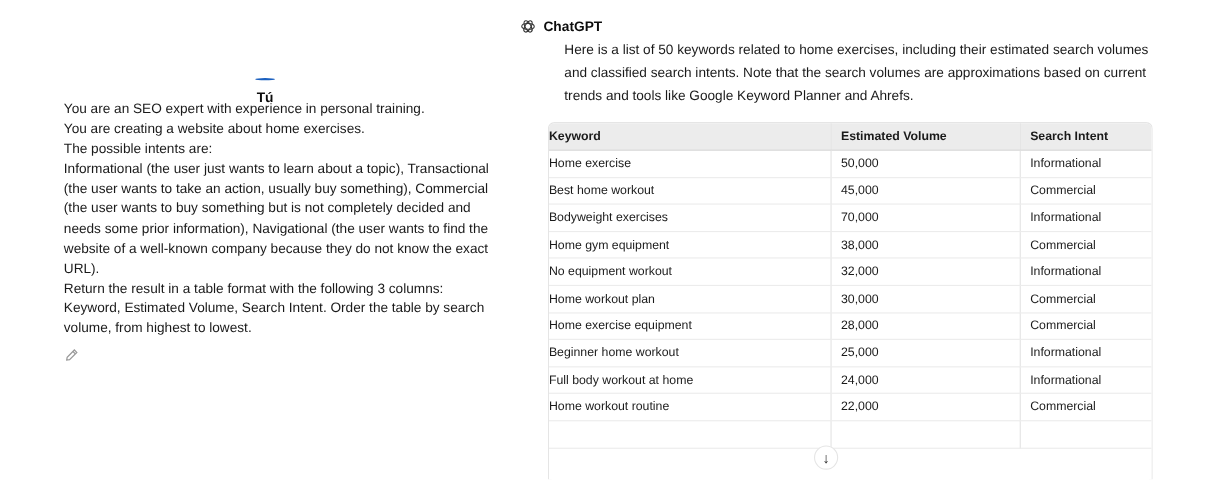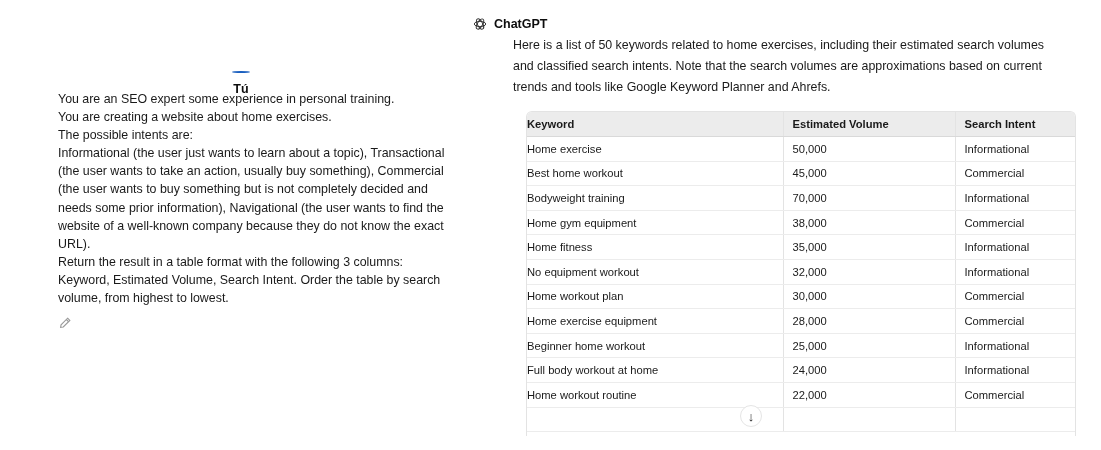--- a/index.html
+++ b/index.html
@@ -13,42 +13,42 @@
   .user-body { margin-left: 27px; margin-top: 1px; font-size: 12.4px; line-height: 18.1px; color: #1a1a1a; }
   .user-body p { white-space: normal; }
   .edit-icon { margin-left: 27px; margin-top: 9px; width: 16px; height: 16px; color: #9a9a9a; }
 
   .bot-msg { position: absolute; left: 473px; top: 15px; width: 580px; }
   .bot-head { display: flex; align-items: center; gap: 7px; height: 18px; }
   .bot-logo { width: 14px; height: 14px; color: #333; }
   .bot-name { font-weight: bold; font-size: 12.5px; }
   .bot-intro { margin-left: 40px; margin-top: 2px; font-size: 12.4px; line-height: 21px; color: #1a1a1a; width: 555px; }
 
-  .table-wrap { position: absolute; left: 526px; top: 111px; width: 550px; height: 325px; overflow: hidden; border: 1px solid #e3e3e3; border-bottom: none; border-radius: 6px 6px 0 0; }
+  .table-wrap { position: absolute; left: 498px; top: 111px; width: 550px; height: 325px; overflow: hidden; border: 1px solid #e3e3e3; border-bottom: none; border-radius: 6px 6px 0 0; }
   table { border-collapse: collapse; width: 100%; font-size: 11.2px; color: #1a1a1a; }
   th { background: #ececec; font-weight: bold; text-align: left; height: 24.5px; padding: 0 0 0 0; border-bottom: 1px solid #d9d9d9; }
   td { height: 24.6px; border-bottom: 1px solid #ececec; padding: 0; }
   th, td { border-right: 1px solid #e3e3e3; }
   th:last-child, td:last-child { border-right: none; }
   .c1 { width: 256px; padding-left: 0; }
   .c2 { width: 172px; padding-left: 9px; }
   .c3 { padding-left: 9px; }
 
   .scroll-down { position: absolute; left: 740px; top: 405px; width: 22px; height: 22px; border-radius: 50%; background: #fff; border: 1px solid #e5e5e5; display: flex; align-items: center; justify-content: center; font-size: 13px; color: #222; }
 </style>
 </head>
 <body>
 
 <div class="user-msg">
   <div class="user-head">
     <div class="avatar"></div>
     <span class="user-name">Tú</span>
   </div>
   <div class="user-body">
-    <p>You are an SEO expert some experience in personal training.</p>
+    <p>You are an SEO expert with experience in personal training.</p>
     <p>You are creating a website about home exercises.</p>
     <p>The possible intents are:</p>
     <p>Informational (the user just wants to learn about a topic), Transactional (the user wants to take an action, usually buy something), Commercial (the user wants to buy something but is not completely decided and needs some prior information), Navigational (the user wants to find the website of a well-known company because they do not know the exact URL).</p>
     <p>Return the result in a table format with the following 3 columns: Keyword, Estimated Volume, Search Intent. Order the table by search volume, from highest to lowest.</p>
   </div>
   <div class="edit-icon">
     <svg width="14" height="14" viewBox="0 0 16 16" fill="none" stroke="currentColor" stroke-width="1.3">
         <path d="M11 2.5l2.5 2.5L6 12.5 3 13l.5-3z"></path>
         <path d="M9.5 4l2.5 2.5"></path>
       </svg>
@@ -83,33 +83,28 @@
           <td class="c1">Home exercise</td>
           <td class="c2">50,000</td>
           <td class="c3">Informational</td>
         </tr>
       <tr>
           <td class="c1">Best home workout</td>
           <td class="c2">45,000</td>
           <td class="c3">Commercial</td>
         </tr>
       <tr>
-          <td class="c1">Bodyweight training</td>
+          <td class="c1">Bodyweight exercises</td>
           <td class="c2">70,000</td>
           <td class="c3">Informational</td>
         </tr>
       <tr>
           <td class="c1">Home gym equipment</td>
           <td class="c2">38,000</td>
           <td class="c3">Commercial</td>
-        </tr>
-      <tr>
-          <td class="c1">Home fitness</td>
-          <td class="c2">35,000</td>
-          <td class="c3">Informational</td>
         </tr>
       <tr>
           <td class="c1">No equipment workout</td>
           <td class="c2">32,000</td>
           <td class="c3">Informational</td>
         </tr>
       <tr>
           <td class="c1">Home workout plan</td>
           <td class="c2">30,000</td>
           <td class="c3">Commercial</td>

